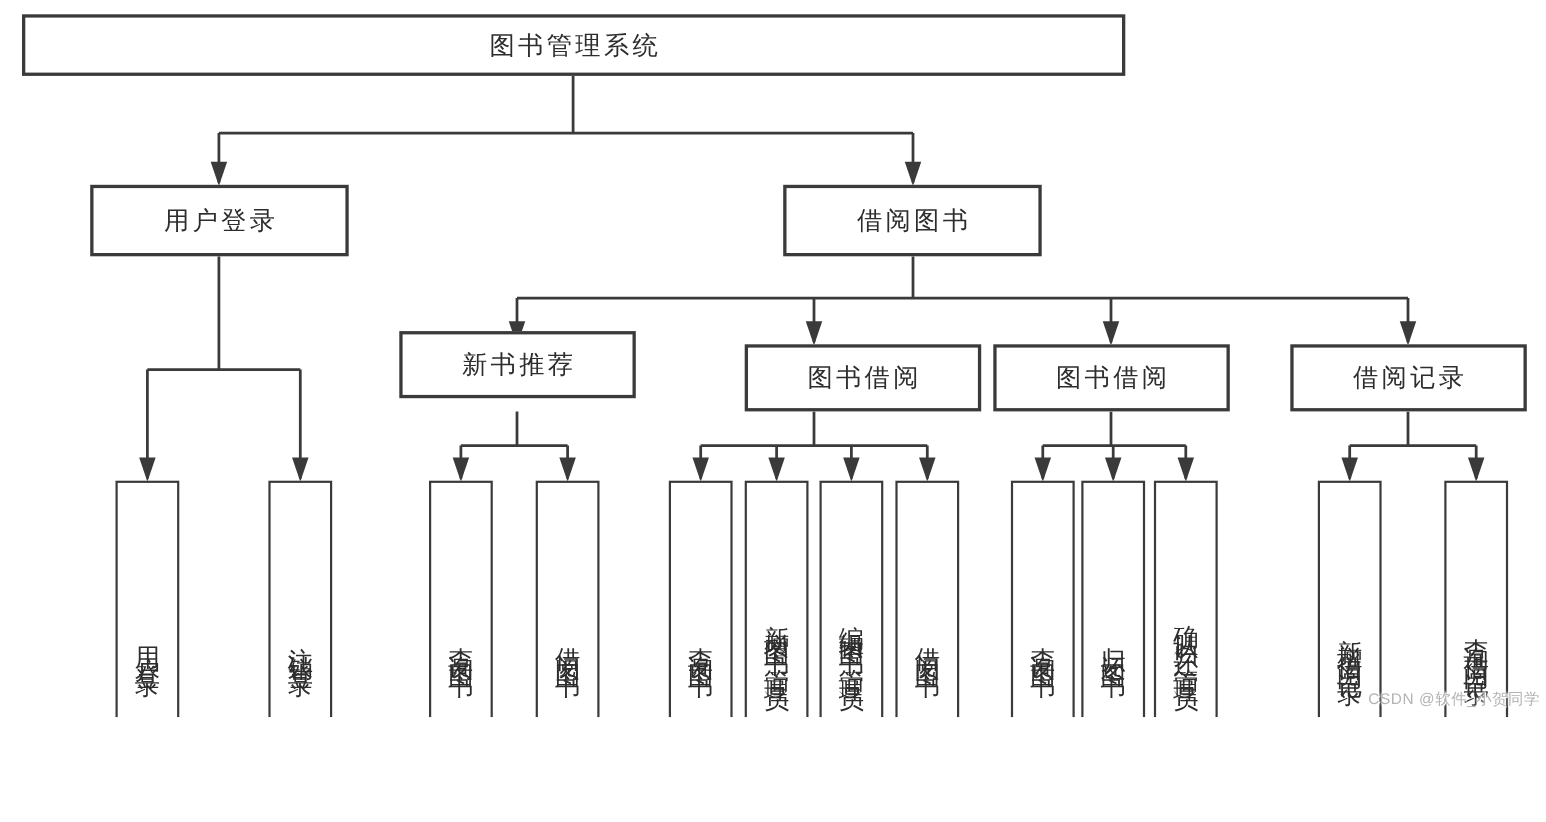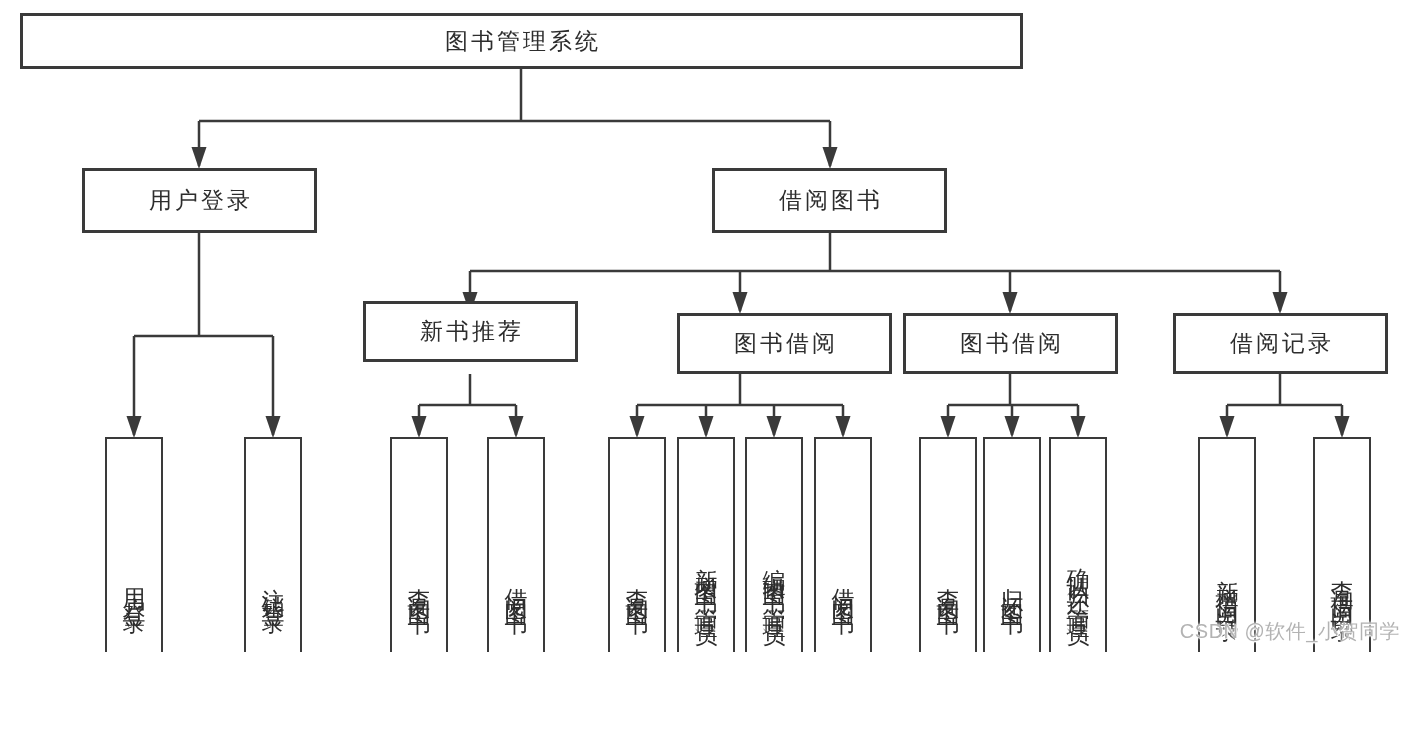--- a/index.html
+++ b/index.html
@@ -39,21 +39,21 @@
     text-orientation: mixed;
     font-size: 23px;
     line-height: 1;
     letter-spacing: 8px;
     white-space: nowrap;
   }
   .watermark {
     position: absolute;
     right: 5px;
     bottom: 7px;
-    font-size: 20px;
+    font-size: 14px;
     letter-spacing: 0.5px;
     color: #b3b3b3;
     text-shadow: 0 0 3px #ffffff, 0 0 3px #ffffff, 1px 1px 0 #ffffff;
     white-space: nowrap;
   }
 </style>
 </head>
 <body>
 
 <div id="canvas">

